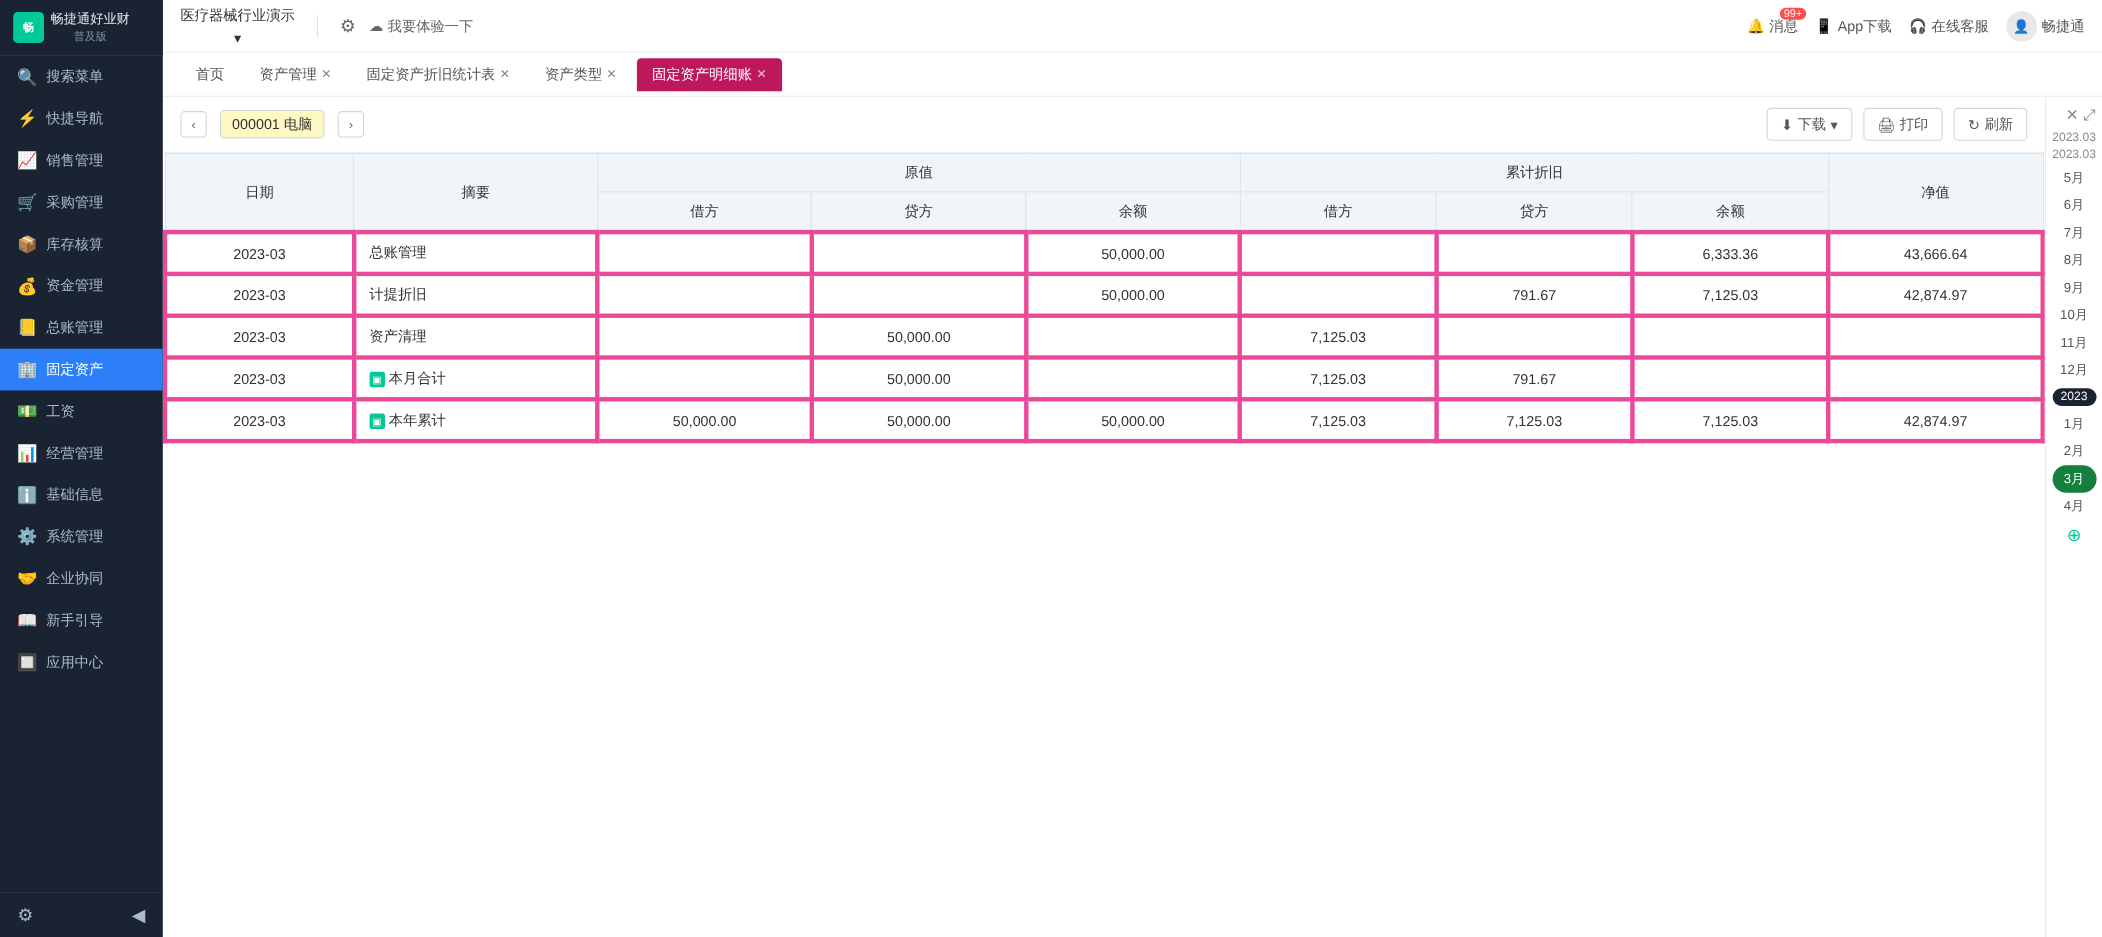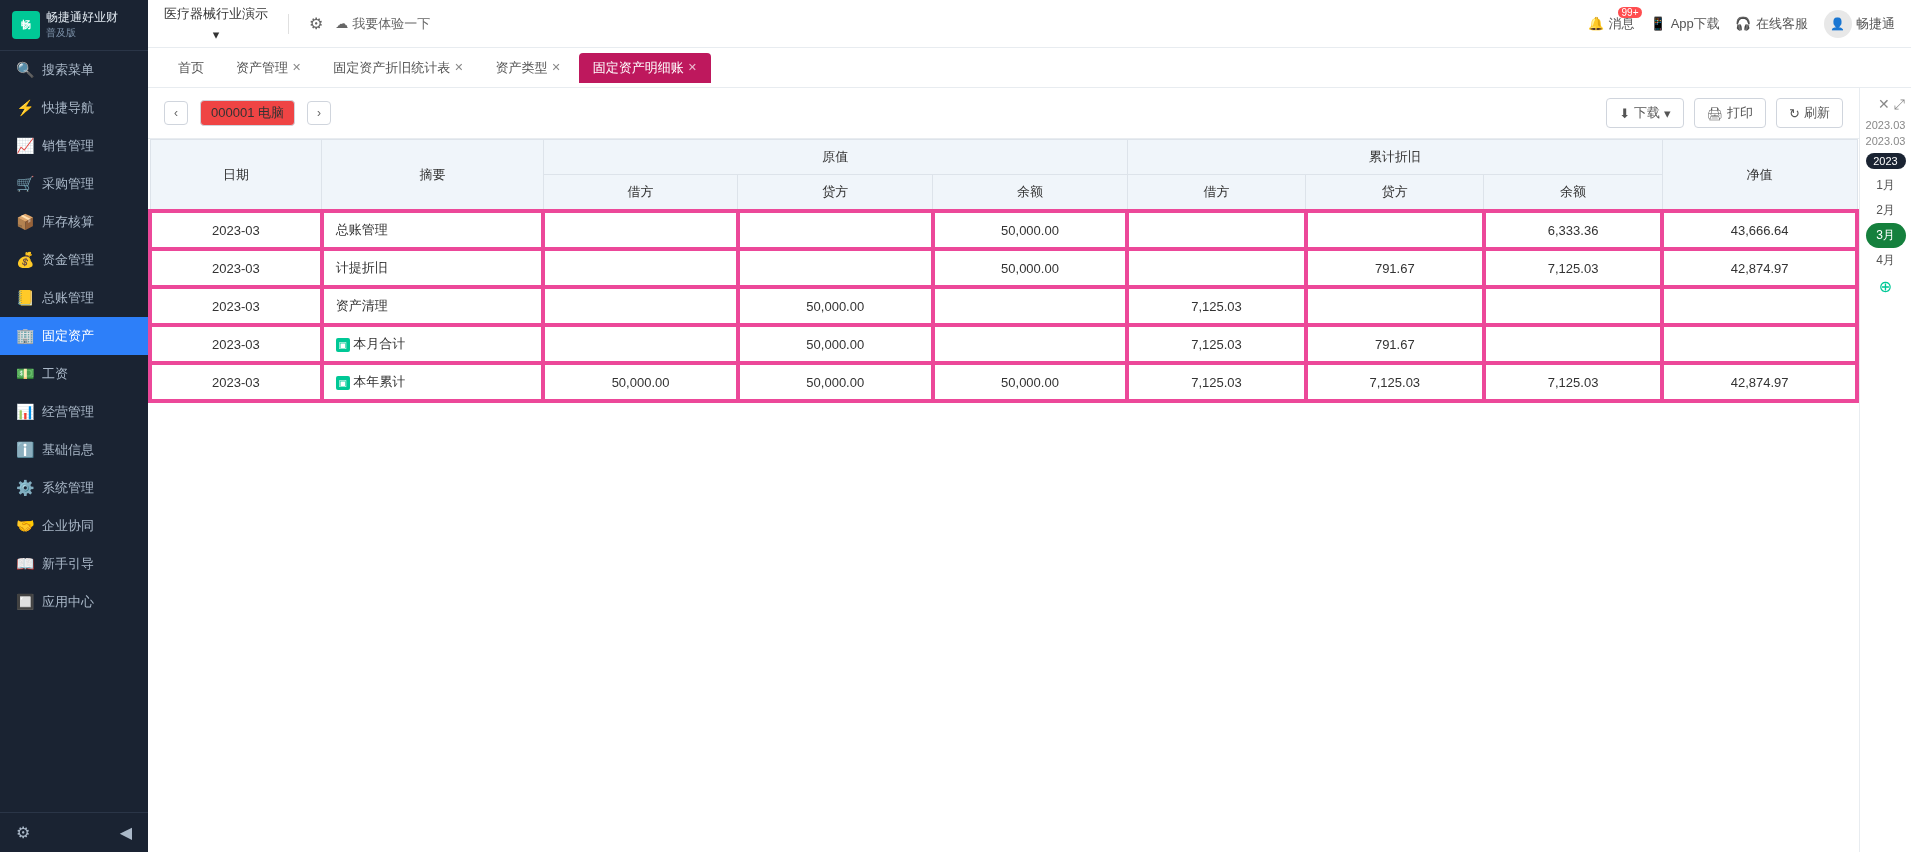--- a/index.html
+++ b/index.html
@@ -26,21 +26,21 @@
       min-height: 48px;
     }
     .sidebar-logo-icon {
       width: 28px; height: 28px;
       background: #00c896;
       border-radius: 4px;
       display: flex; align-items: center; justify-content: center;
       color: white; font-size: 10px; font-weight: bold;
     }
     .sidebar-logo-text { font-size: 12px; color: #e0e8f0; line-height: 1.3; }
-    .sidebar-logo-sub { font-size: 10px; color: #7a8fa6; }
+    .sidebar-logo-sub { font-size: 10px; color: #7a8fa6; text-align: center; }
     .sidebar-search {
       display: flex; align-items: center; gap: 8px;
       padding: 10px 16px;
       color: #aab8c8; cursor: pointer;
     }
     .sidebar-item {
       display: flex; align-items: center; gap: 8px;
       padding: 10px 16px;
       cursor: pointer;
       color: #aab8c8;
@@ -140,21 +140,21 @@
       display: flex; align-items: center; justify-content: center;
       cursor: pointer; color: #666; font-size: 12px;
       background: white;
     }
     .asset-code-box {
       border: 1px solid #d0d5dd;
       border-radius: 4px;
       padding: 3px 10px;
       font-size: 13px;
       color: #333;
-      background: #ef4444;
+      background: #fef9c3;
     }
     .toolbar-right { margin-left: auto; display: flex; gap: 10px; }
     .toolbar-btn {
       display: flex; align-items: center; gap: 4px;
       padding: 5px 12px;
       border: 1px solid #d0d5dd; border-radius: 4px;
       cursor: pointer; color: #555; font-size: 13px;
       background: white;
     }
 
@@ -474,20 +474,30 @@
       </div>
     </div>
 
     <div class="right-panel">
       <div class="panel-close-row">
         <span class="panel-close">✕</span>
         <span class="panel-expand">⤢</span>
       </div>
       <div class="year-label">2023.03</div>
       <div class="year-label">2023.03</div>
+      <div id="months-before-container">
+          <div class="month-item">5月</div>
+          <div class="month-item">6月</div>
+          <div class="month-item">7月</div>
+          <div class="month-item">8月</div>
+          <div class="month-item">9月</div>
+          <div class="month-item">10月</div>
+          <div class="month-item">11月</div>
+          <div class="month-item">12月</div>
+        </div>
       <div class="month-item year-tag">2023</div>
       <div id="months-after-container">
           <div class="month-item">1月</div>
           <div class="month-item">2月</div>
           <div class="month-item active">3月</div>
           <div class="month-item">4月</div>
         </div>
       <div class="panel-nav-icon">⊕</div>
     </div>
 

